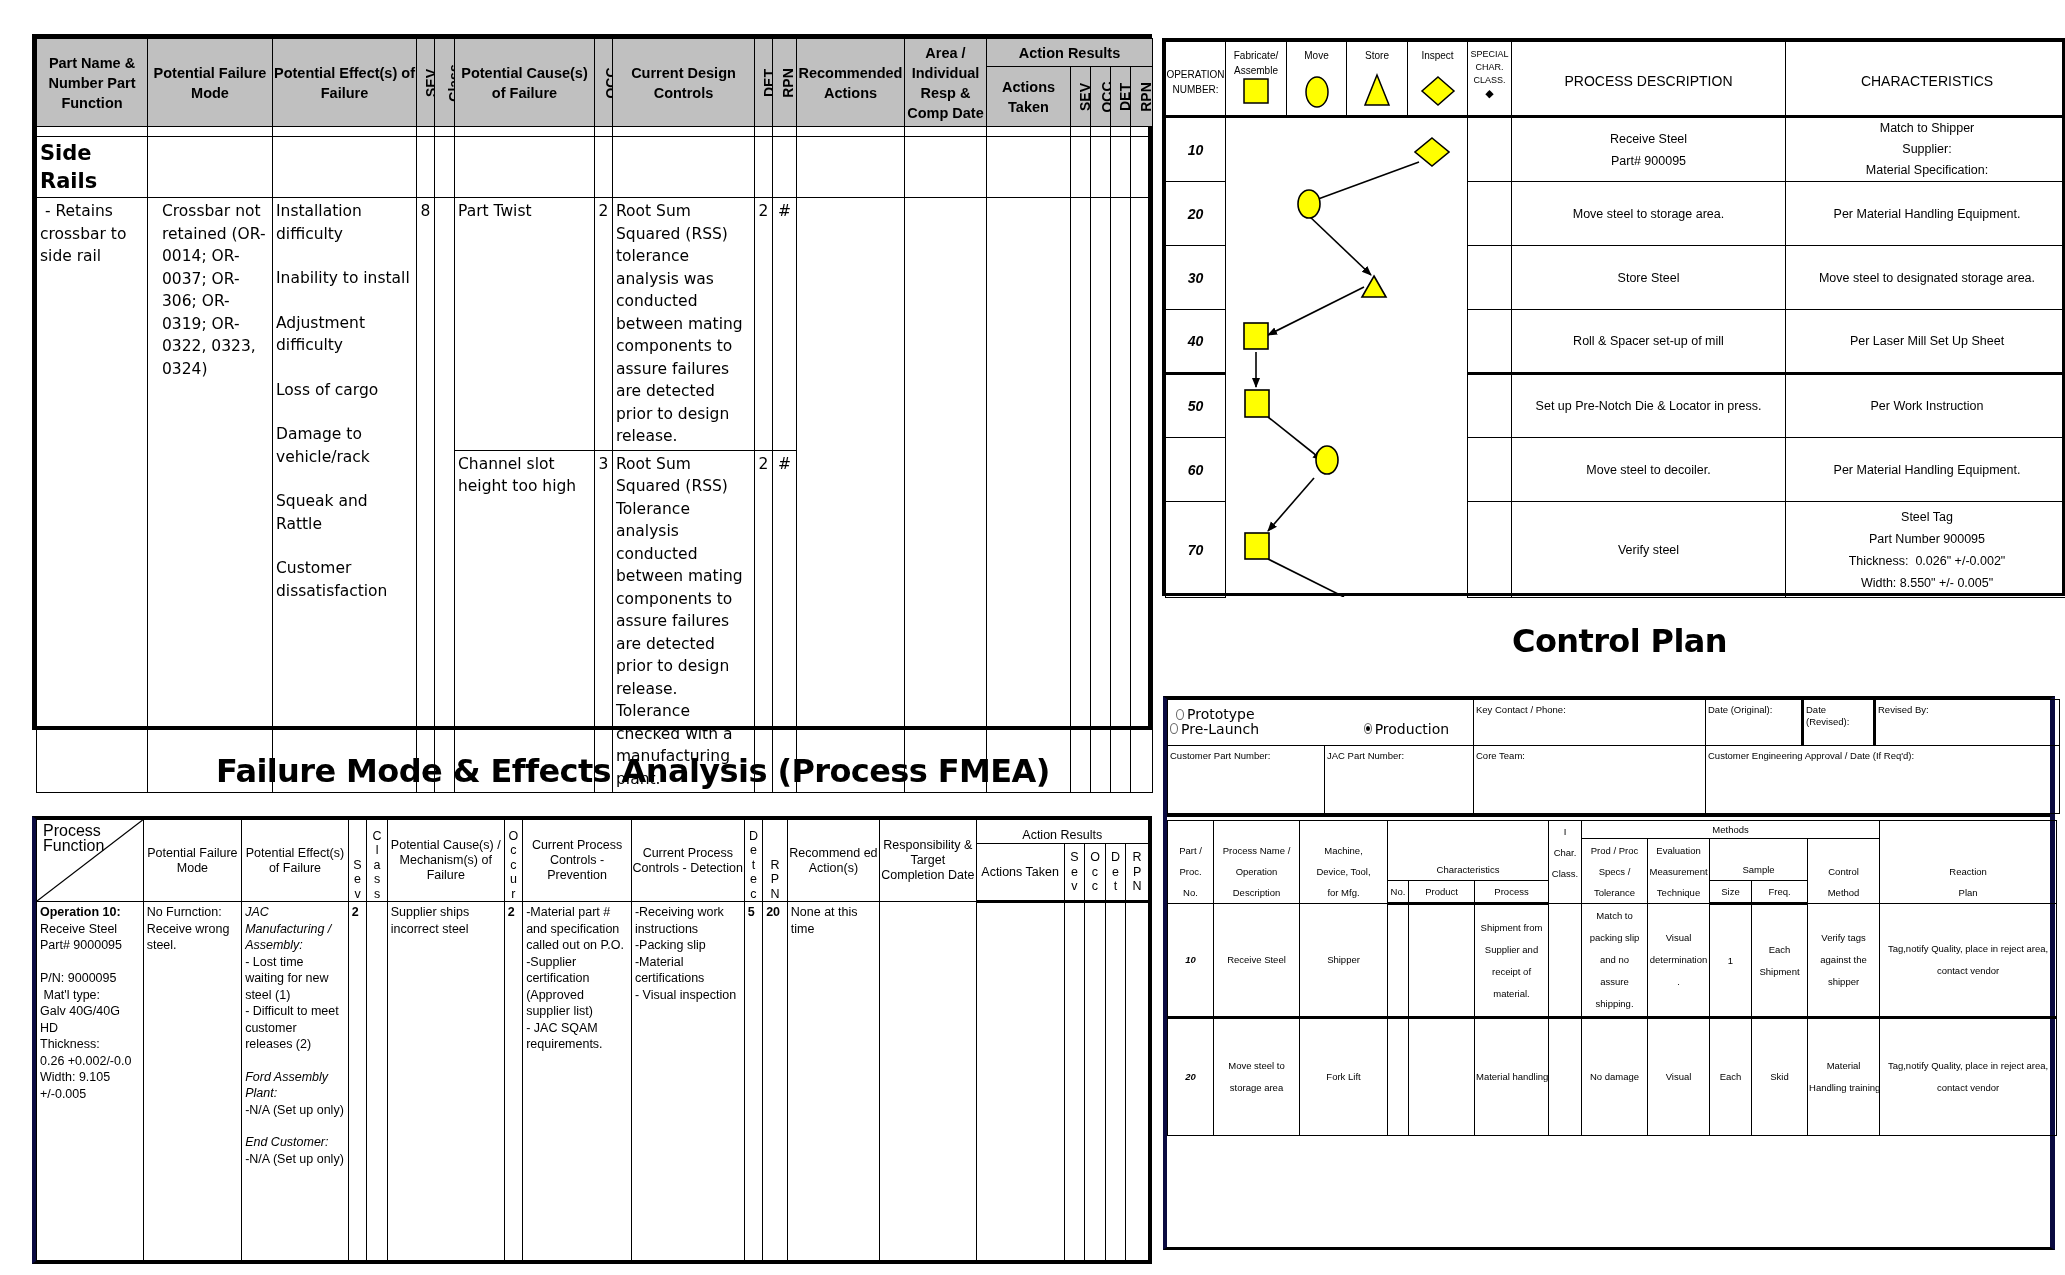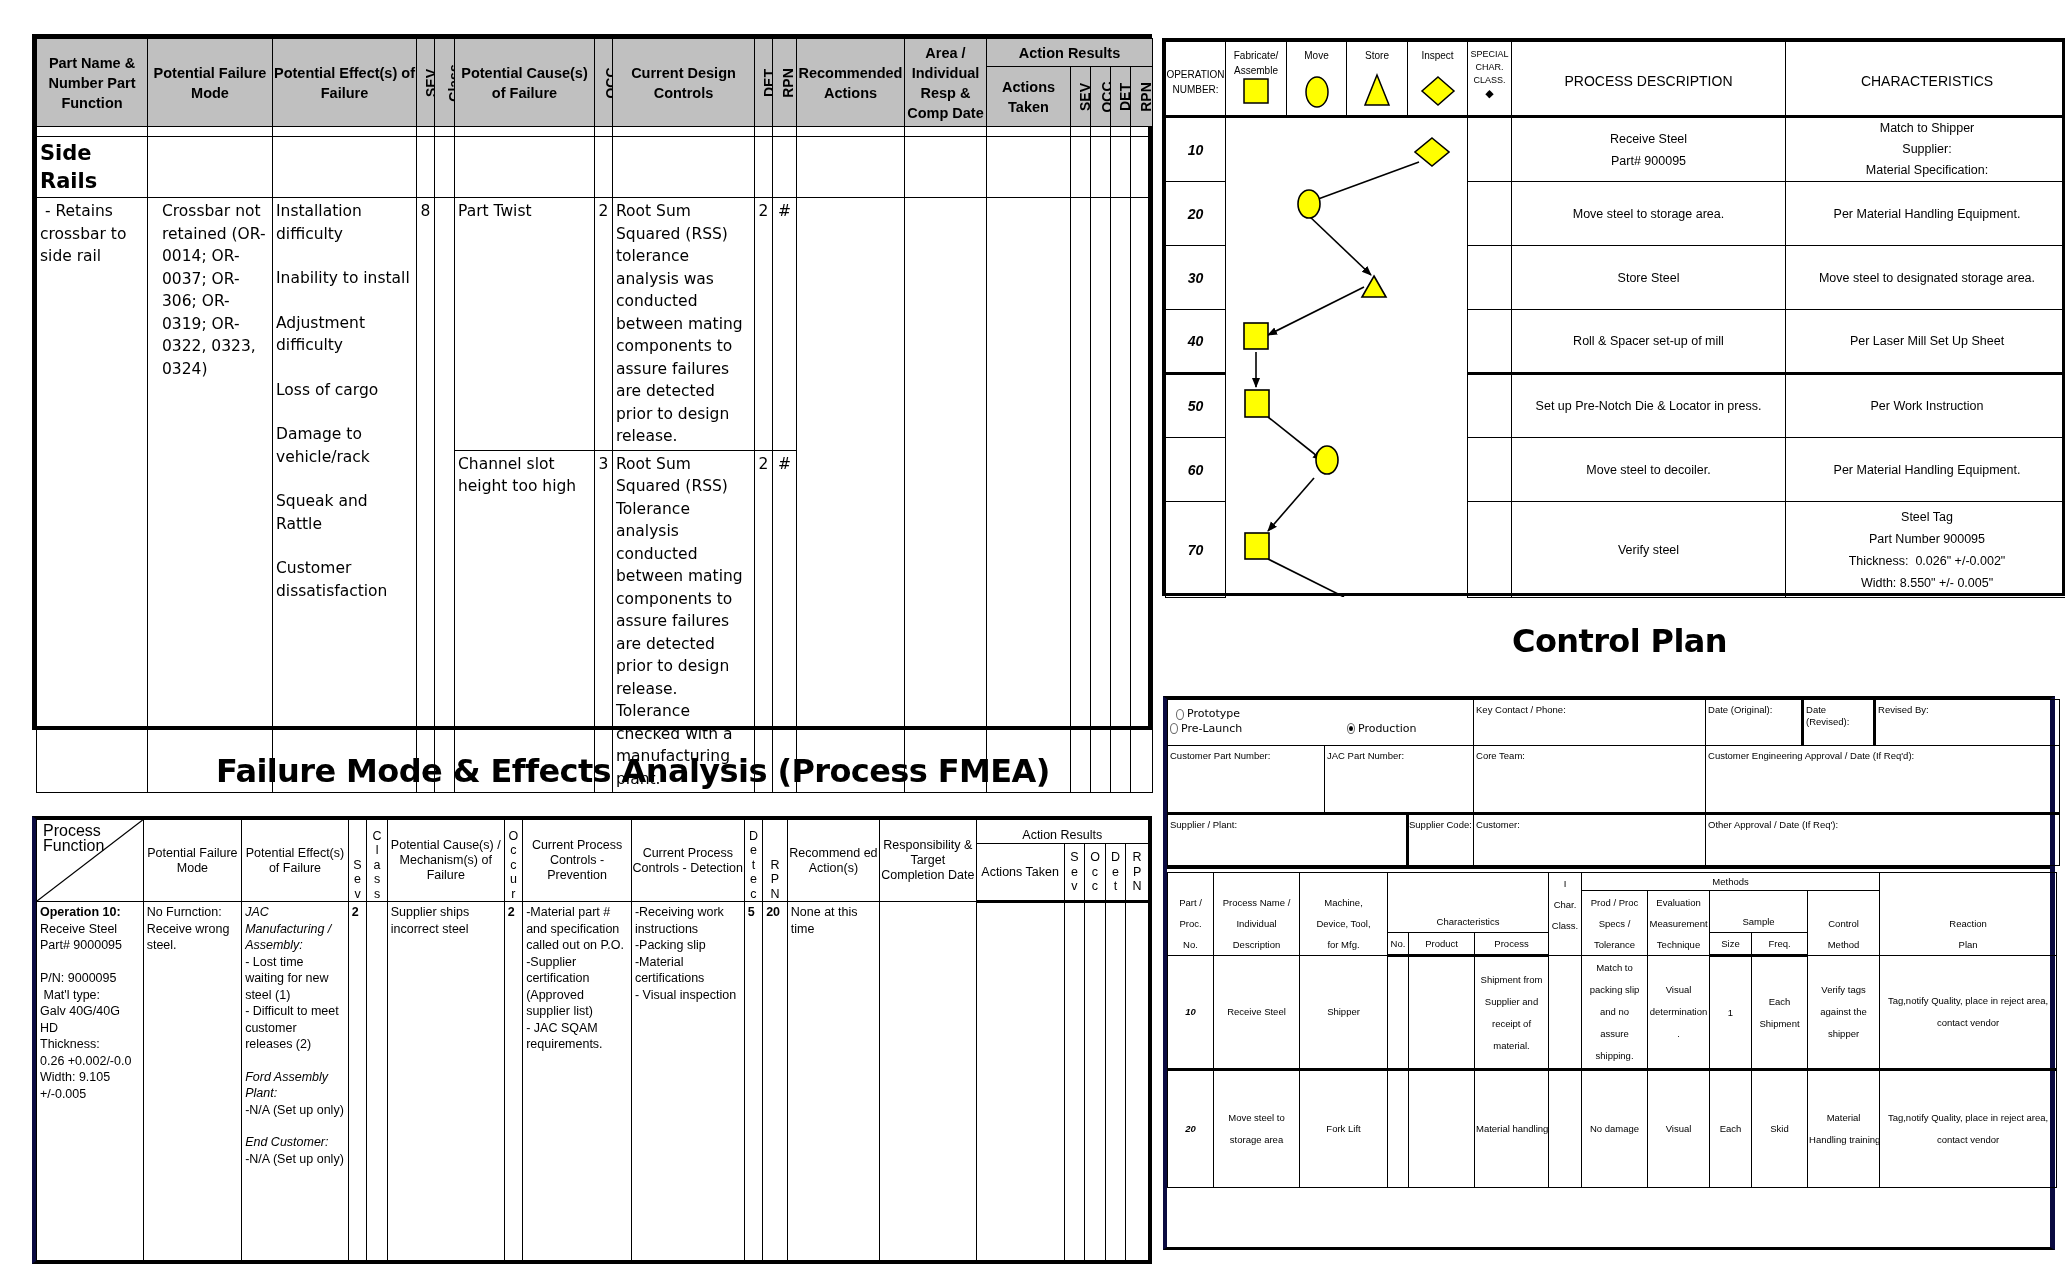--- a/index.html
+++ b/index.html
@@ -42,21 +42,21 @@
   #flow th.big { font-size: 14px; vertical-align: middle; }
   #flow td { font-size: 12.5px; text-align: center; vertical-align: middle; line-height: 22px; }
   #flow td.op { font-weight: bold; font-style: italic; font-size: 14px; }
   #flow tr.hdr th { border-bottom: 3px solid #000; }
   #flow-svg { position: absolute; left: 1224px; top: 115px; width: 240px; height: 482px; pointer-events: none; }
 
   
   #cp { left: 1163px; top: 696px; width: 892px; height: 554px; border: 3px solid #000; border-left: 4px solid #0a0a40; border-right: 5px solid #0a0a40; }
   #cp .hdr-table { width: 100%; }
   #cp .hdr-table td { font-size: 9.5px; padding: 4px 2px; line-height: 12px; }
-  #cp .radio { display: inline-flex; align-items: center; gap: 3px; font-family: "DejaVu Sans", sans-serif; font-size: 11px; }
+  #cp .radio { display: inline-flex; align-items: center; gap: 3px; font-family: "DejaVu Sans", sans-serif; font-size: 14px; }
   #cp .radio i { display: inline-block; width: 8px; height: 11px; border: 1px solid #666; border-radius: 50%; position: relative; }
   #cp .radio i.sel::after { content: ""; position: absolute; left: 1px; top: 2px; width: 4px; height: 5px; border-radius: 50%; background: #000; }
   #cp .main-table { width: 100%; }
   #cp .main-table th { font-weight: normal; font-size: 9.5px; text-align: center; line-height: 21px; vertical-align: bottom; padding: 0 1px; }
   #cp .main-table td { font-size: 9.5px; text-align: center; vertical-align: middle; line-height: 22px; padding: 0 1px; }
   #cp .main-table td.op { font-weight: bold; font-style: italic; }
   #cp .main-table .hdr-last th { border-bottom: 3px solid #000; }
 </style>
 </head>
 <body>
@@ -499,26 +499,20 @@
       <td style="border-right:3px solid #000">Date (Original):</td>
       <td style="border-right:3px solid #000">Date (Revised):</td>
       <td>Revised By:</td>
     </tr>
     <tr style="height:68px">
       <td>Customer Part Number:</td>
       <td colspan="2">JAC Part Number:</td>
       <td>Core Team:</td>
       <td colspan="3">Customer Engineering Approval / Date (If Req'd):</td>
     </tr>
-    <tr style="height:52px; border-top:3px solid #000">
-      <td colspan="2">Supplier / Plant:</td>
-      <td style="border-left:3px solid #000; padding-left:0; white-space:nowrap">Supplier Code:</td>
-      <td>Customer:</td>
-      <td colspan="3">Other Approval / Date (If Req'):</td>
-    </tr>
   </tbody>
     </table>
   <div style="height:6px; border-top:3px solid #000"></div>
   <table class="main-table">
     <colgroup>
       <col style="width:46px">
         <col style="width:86px">
         <col style="width:88px">
         <col style="width:21px">
         <col style="width:66px">
@@ -533,21 +527,21 @@
     </colgroup>
     <tbody>
         <tr class="hdr-first" style="height:18px">
       <th rowspan="3">
             <div>Part /</div>
             <div>Proc.</div>
             <div>No.</div>
           </th>
       <th rowspan="3">
             <div>Process Name /</div>
-            <div>Individual</div>
+            <div>Operation</div>
             <div>Description</div>
           </th>
       <th rowspan="3">
             <div>Machine,</div>
             <div>Device, Tool,</div>
             <div>for Mfg.</div>
           </th>
       <th colspan="3" rowspan="2">Characteristics</th>
       <th rowspan="3" style="vertical-align:top">
             <div>I</div>

